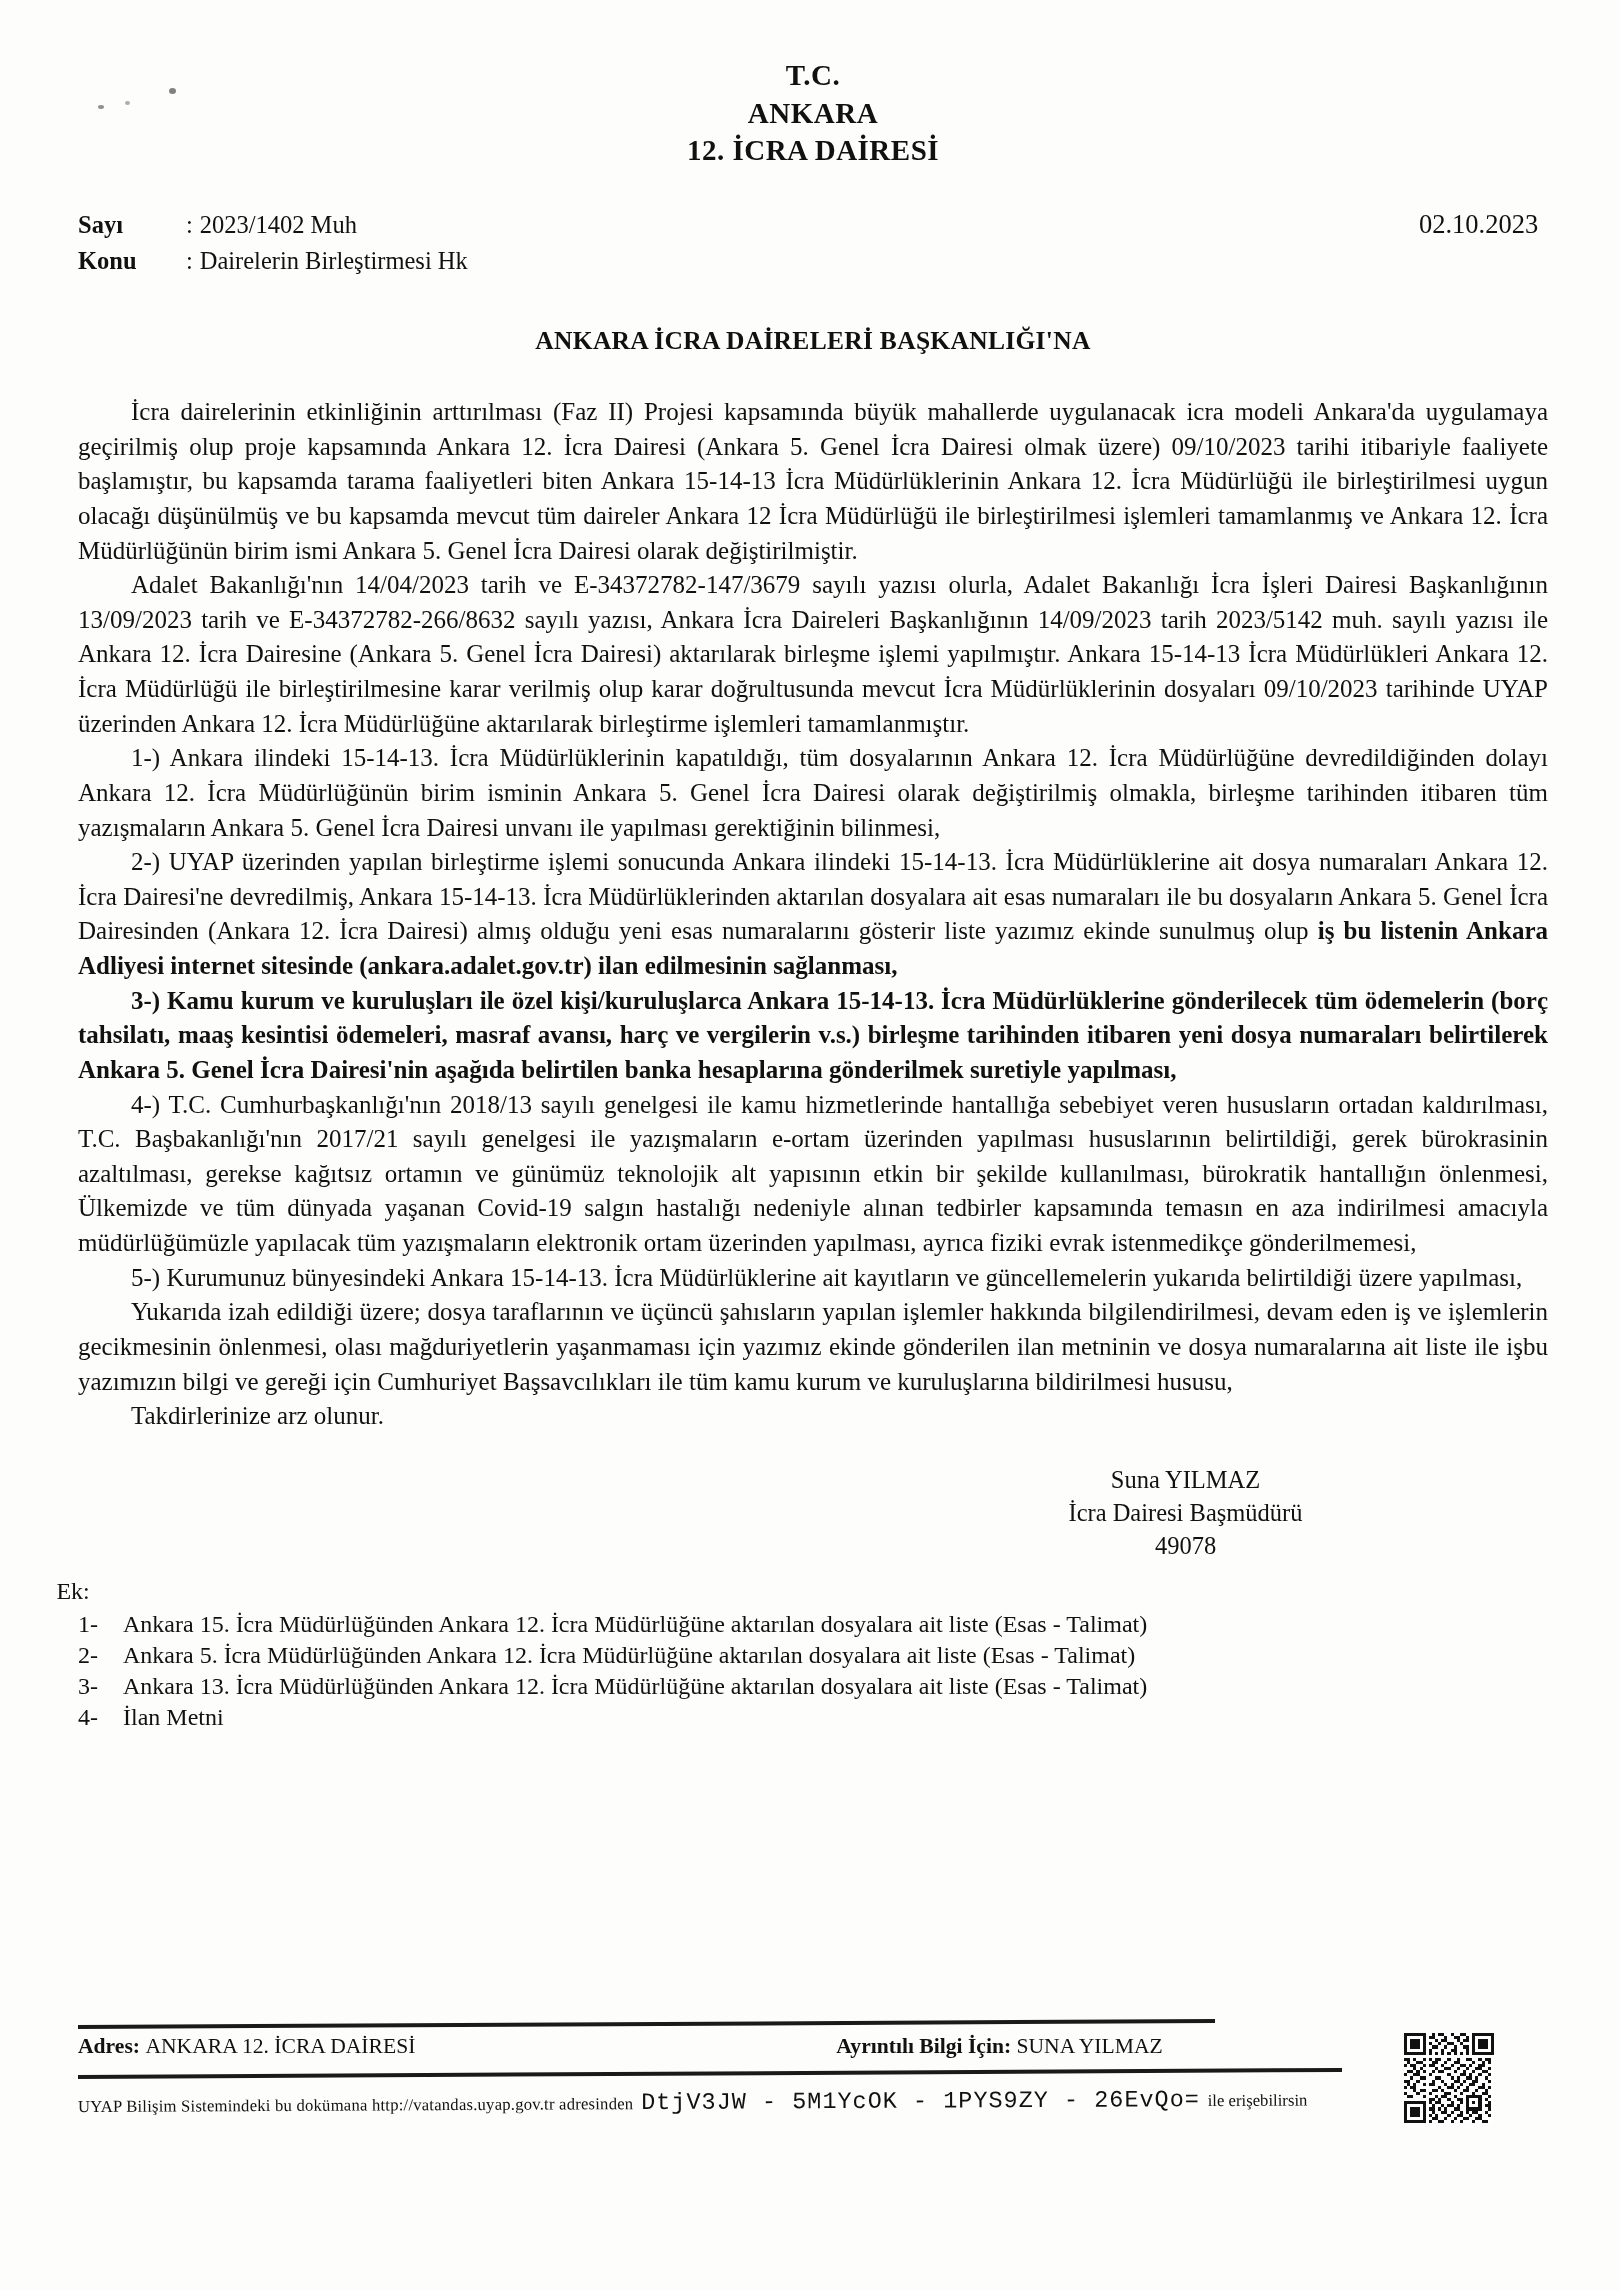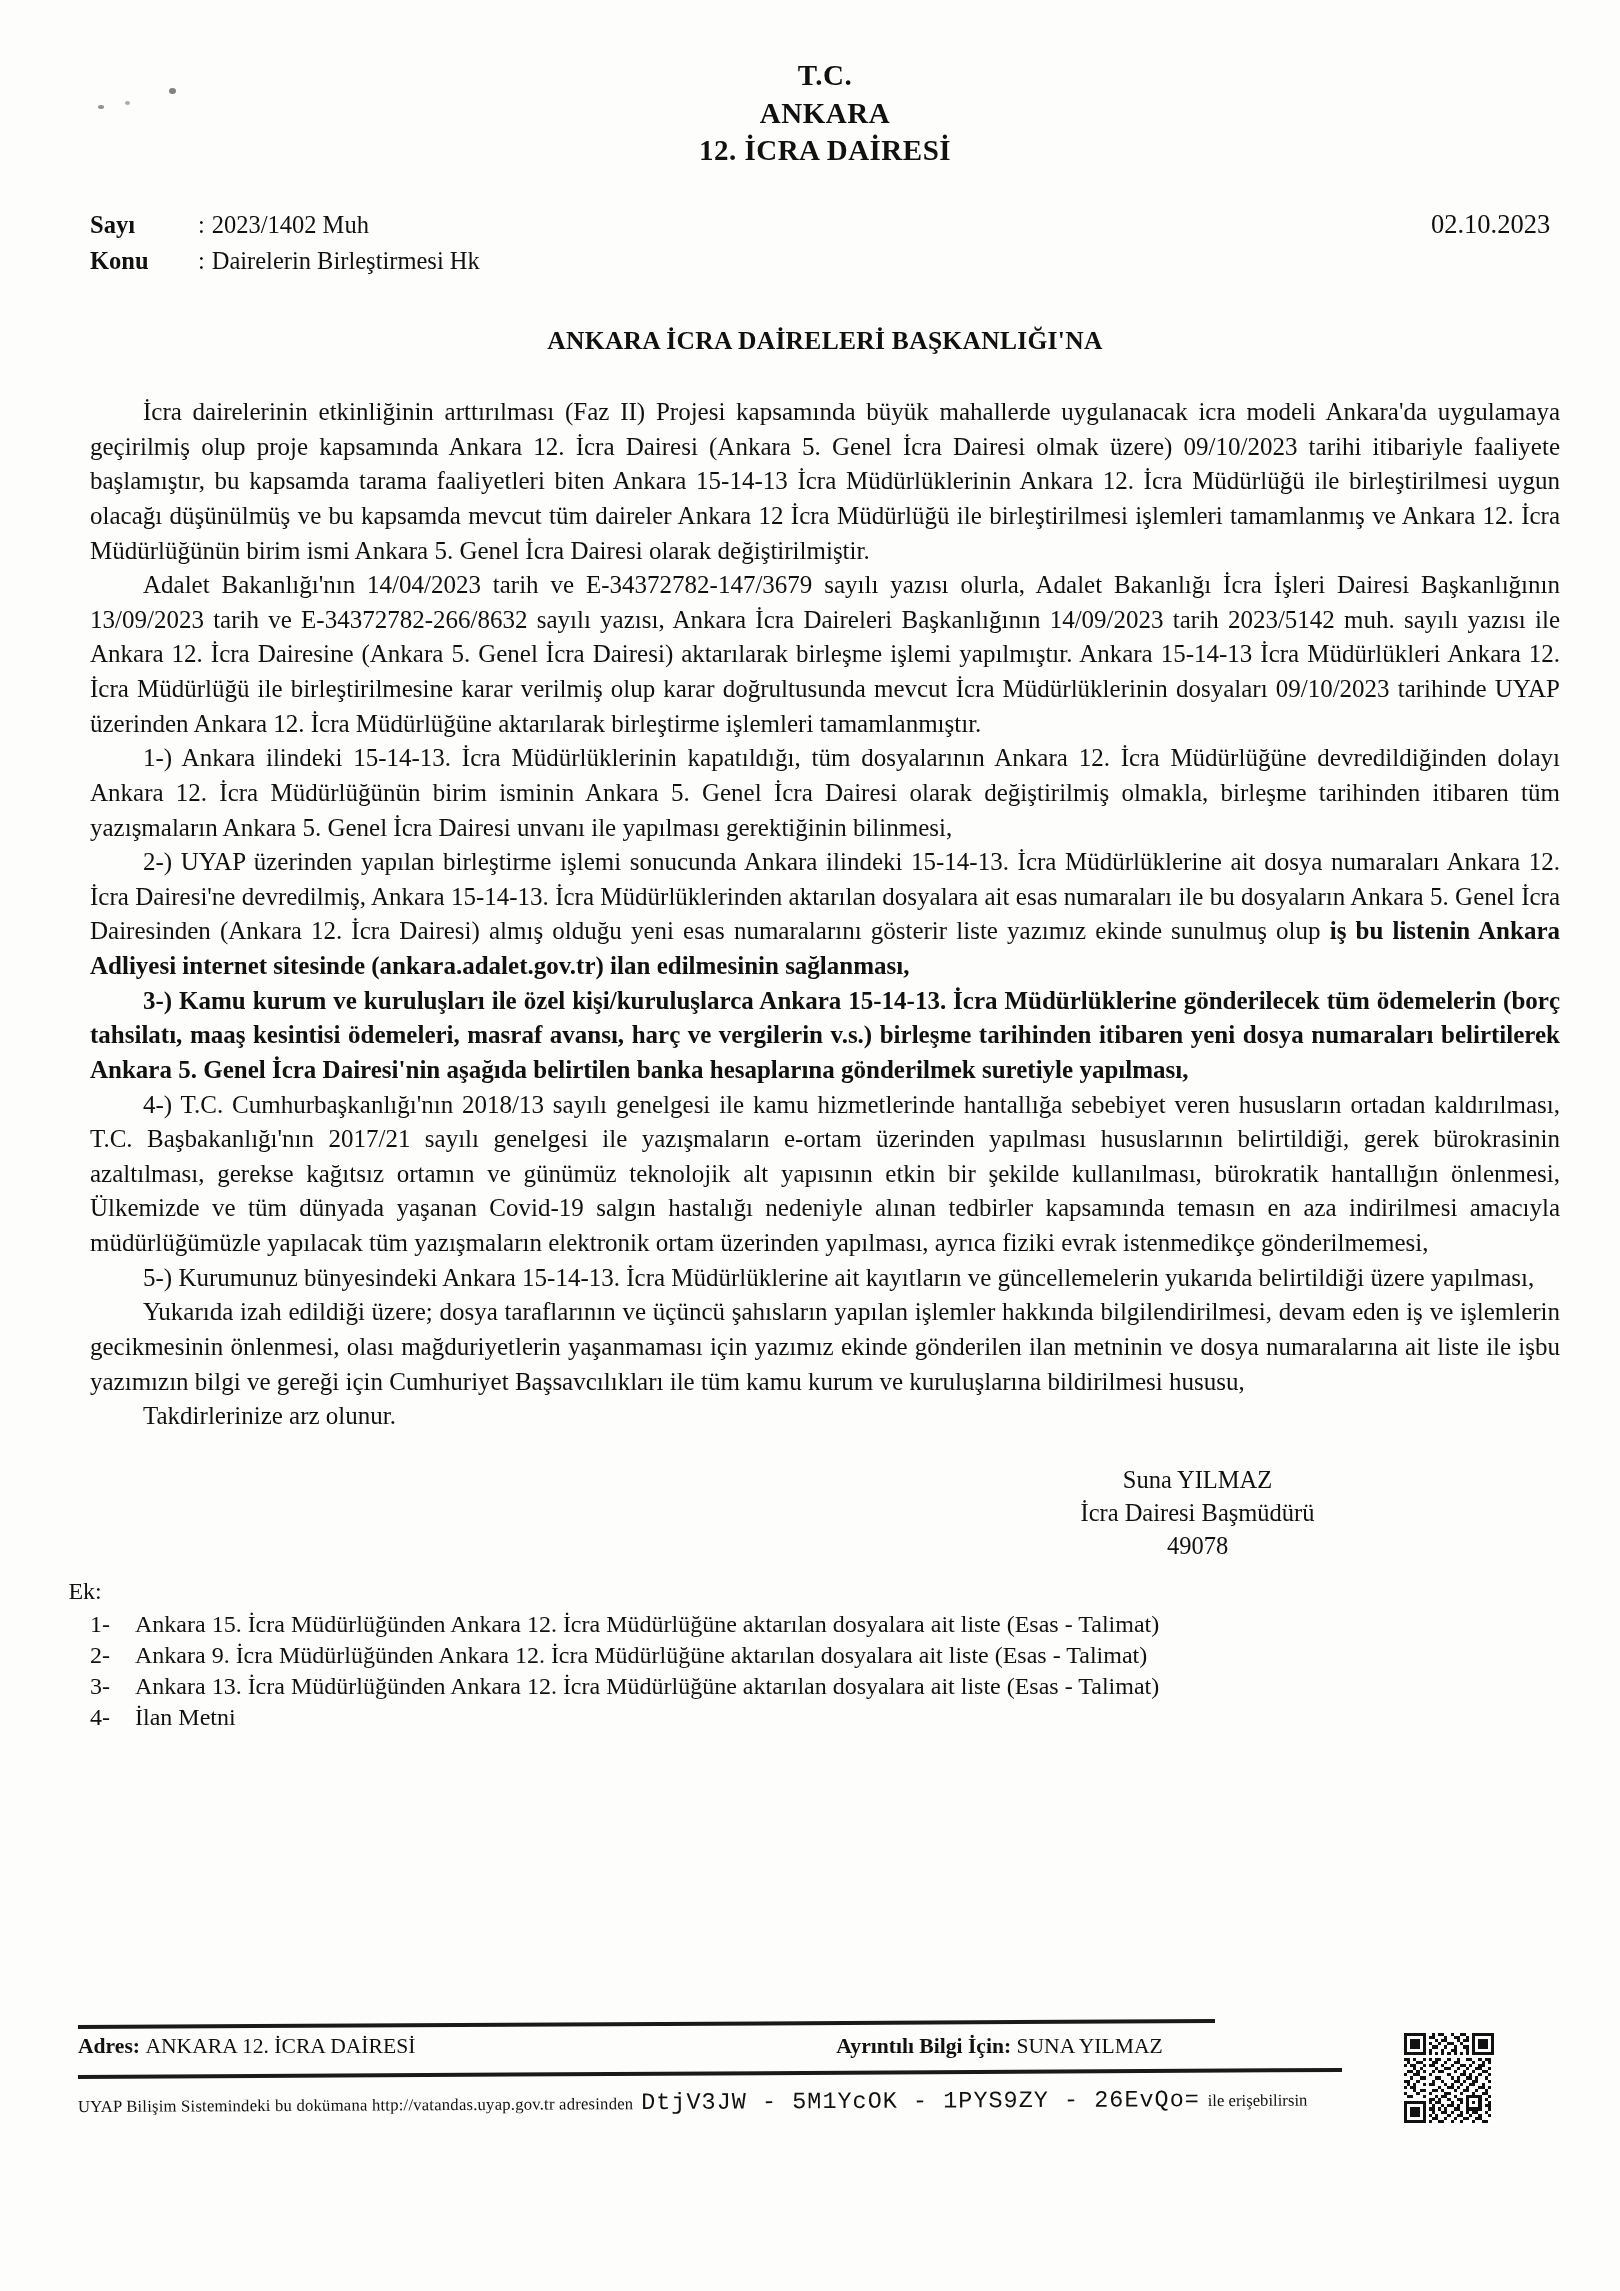--- a/index.html
+++ b/index.html
@@ -25,21 +25,21 @@
     position: absolute;
     background: #6b6b6b;
     border-radius: 50%;
   }
   .speck.s1 { left: 98px; top: 105px; width: 5.9px; height: 3.9px; opacity: .75; }
   .speck.s2 { left: 125px; top: 101px; width: 4.9px; height: 3.9px; opacity: .55; }
   .speck.s3 { left: 169px; top: 88px;  width: 6.9px; height: 5.9px; opacity: .85; }
 
   .inner {
     position: absolute;
-    left: 90px;
+    left: 78px;
     top: 0;
     width: 1470px;
   }
 
   
   .letterhead {
     text-align: center;
     margin-top: 57px;
     font-weight: bold;
     line-height: 1.30;
@@ -247,21 +247,21 @@
 
     <div class="ek-wrap">
       <div class="ek-title">Ek:</div>
       <div class="ek-list">
         <div class="ek-item">
           <span class="ek-num">1-</span>
           <span class="ek-text">Ankara 15. İcra Müdürlüğünden Ankara 12. İcra Müdürlüğüne aktarılan dosyalara ait liste (Esas - Talimat)</span>
         </div>
         <div class="ek-item">
           <span class="ek-num">2-</span>
-          <span class="ek-text">Ankara 9. İcra Müdürlüğünden Ankara 12. İcra Müdürlüğüne aktarılan dosyalara ait liste (Esas - Talimat)</span>
+          <span class="ek-text">Ankara 5. İcra Müdürlüğünden Ankara 12. İcra Müdürlüğüne aktarılan dosyalara ait liste (Esas - Talimat)</span>
         </div>
         <div class="ek-item">
           <span class="ek-num">3-</span>
           <span class="ek-text">Ankara 13. İcra Müdürlüğünden Ankara 12. İcra Müdürlüğüne aktarılan dosyalara ait liste (Esas - Talimat)</span>
         </div>
         <div class="ek-item">
           <span class="ek-num">4-</span>
           <span class="ek-text">İlan Metni</span>
         </div>
       </div>

